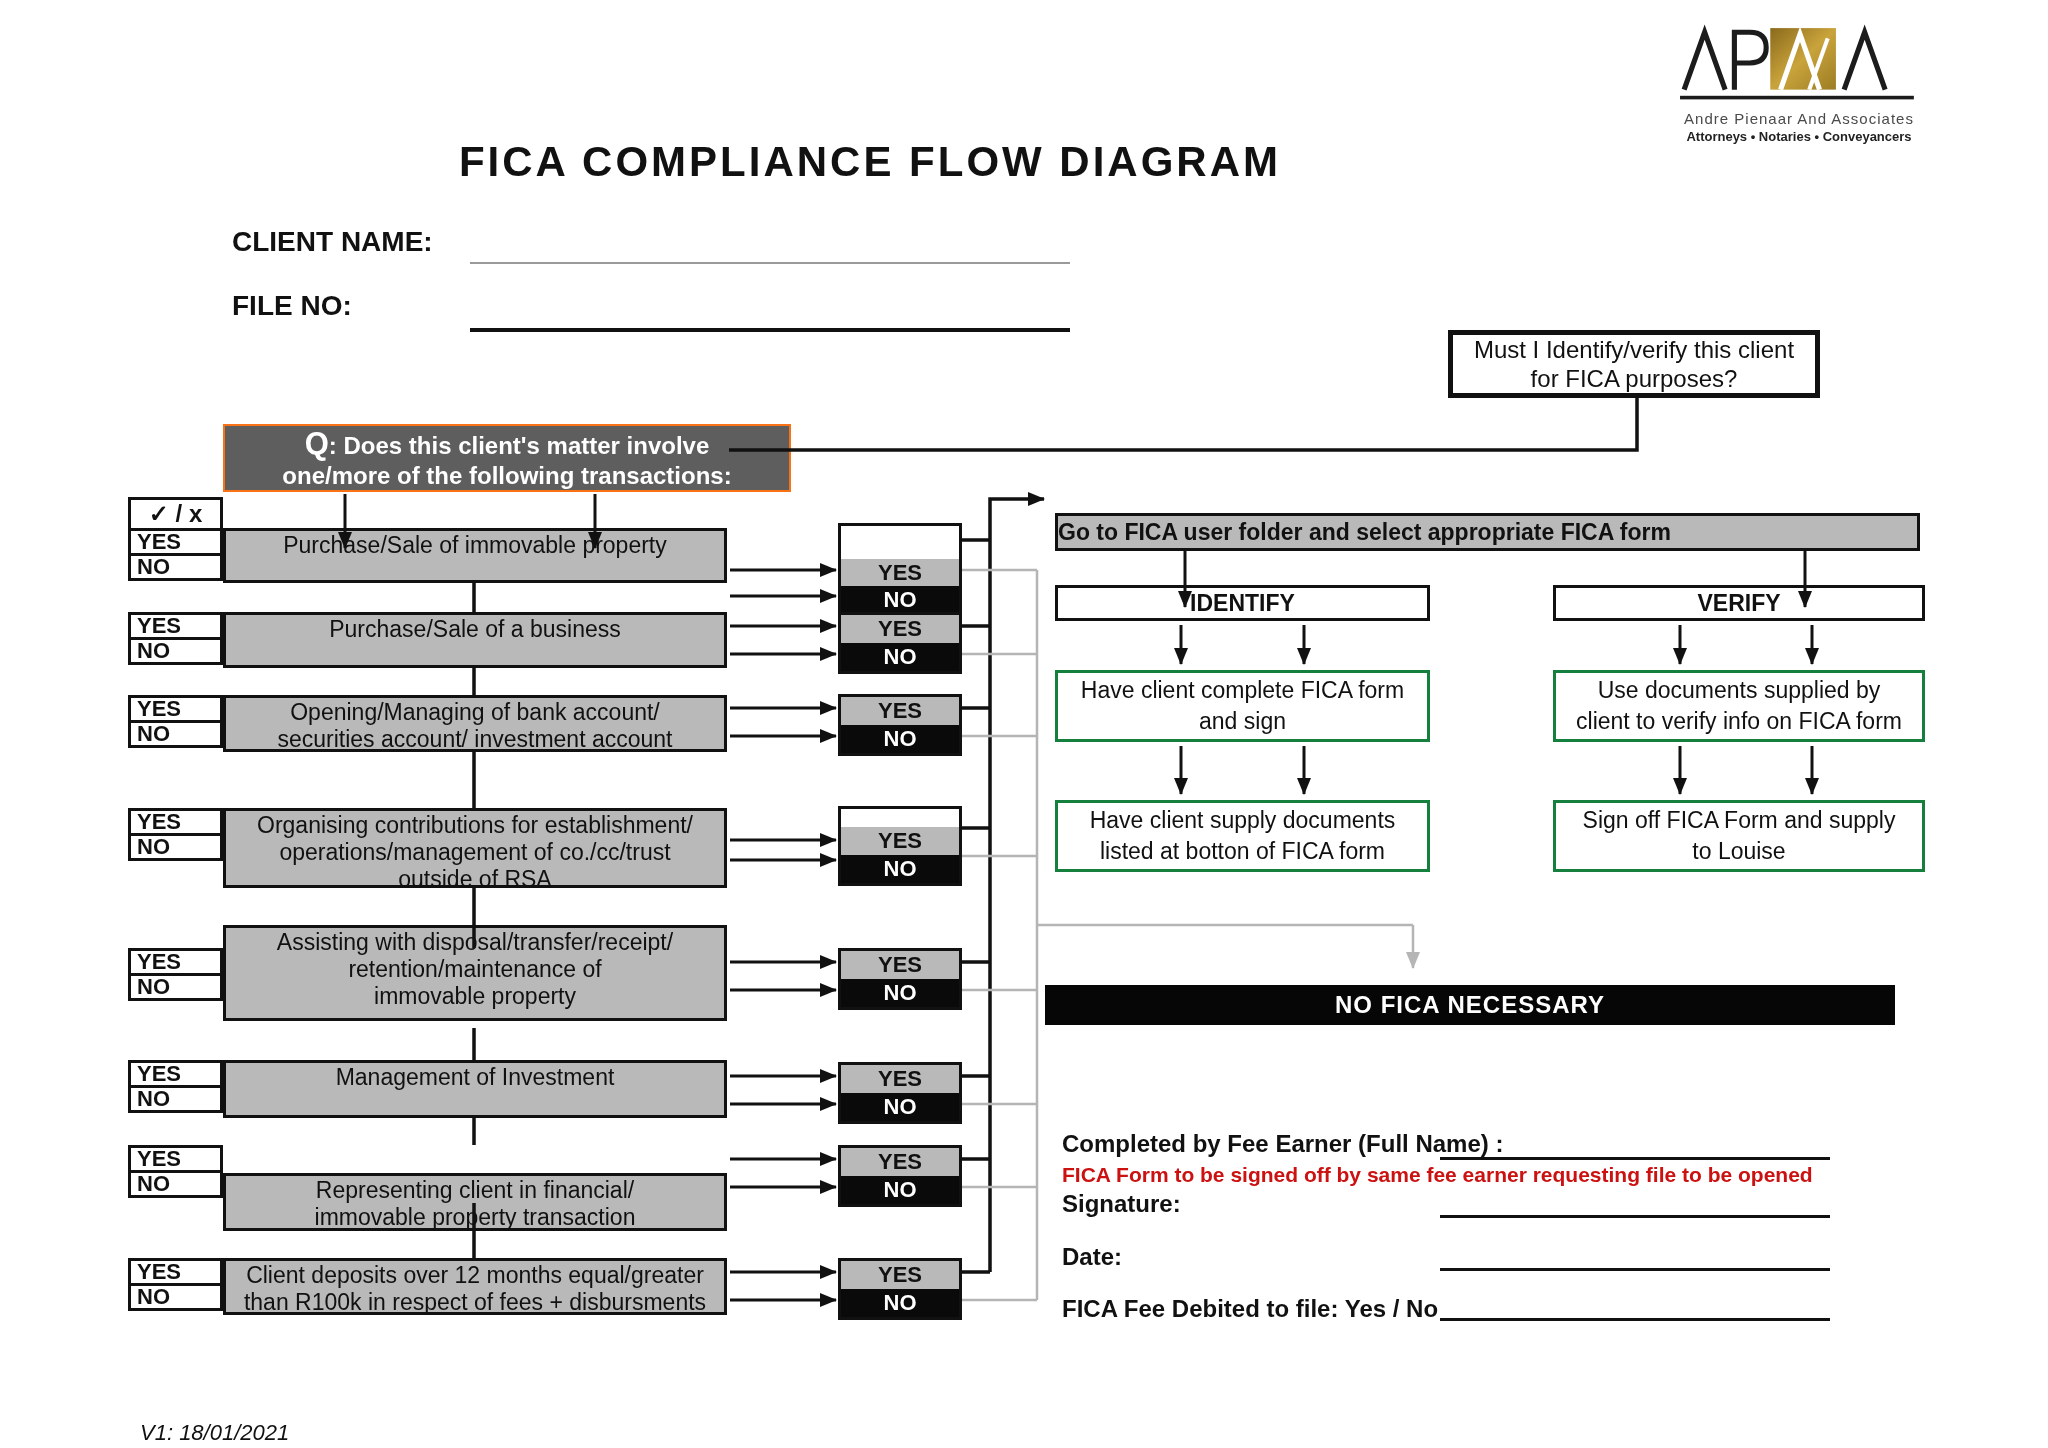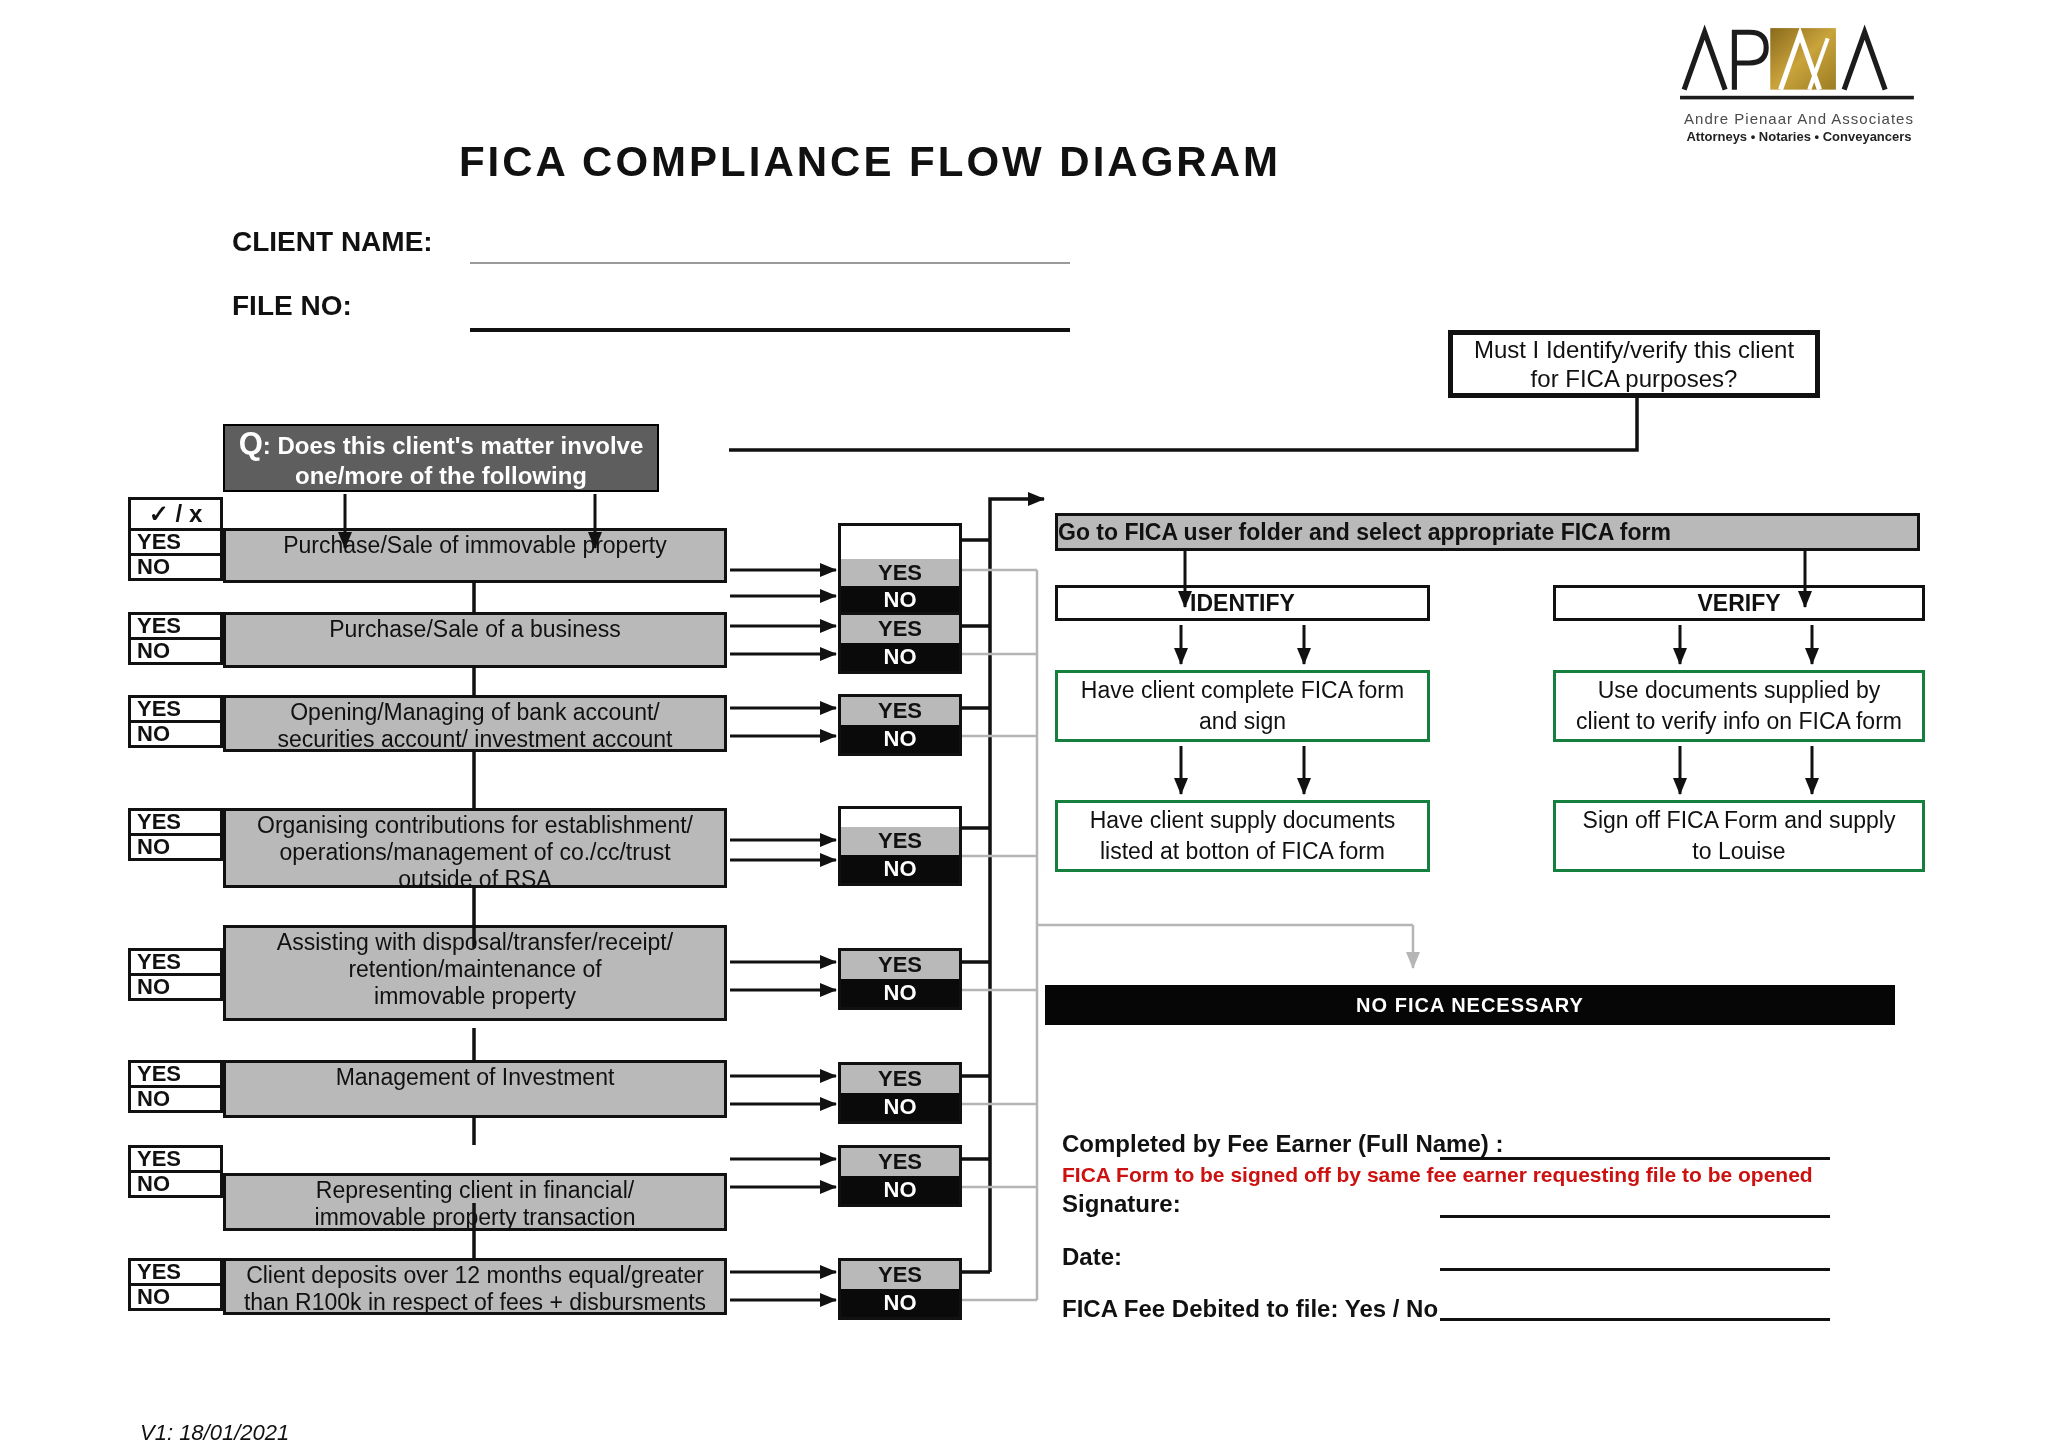--- a/index.html
+++ b/index.html
@@ -17,21 +17,21 @@
 
   
   .logo{left:1668px;top:24px;width:262px;text-align:center;}
   .logo .firm{font-size:15px;color:#4a4a4a;letter-spacing:1px;margin-top:2px;}
   .logo .tag{font-size:13px;font-weight:bold;color:#222;margin-top:2px;}
 
   
   .mustbox{left:1448px;top:330px;width:372px;height:68px;border:5px solid #111;
            display:flex;align-items:center;justify-content:center;text-align:center;
            font-size:24px;line-height:29px;white-space:pre-line;}
-  .qbox{left:223px;top:424px;width:436px;height:68px;background:#5e5e5e;border:2px solid #000000;
+  .qbox{left:223px;top:424px;width:568px;height:68px;background:#5e5e5e;border:2px solid #f97316;
         color:#fff;font-weight:bold;text-align:center;font-size:24px;line-height:30px;padding-top:3px;}
   .qbox .qbig{font-size:31px;}
   .checkbox{left:128px;top:497px;width:95px;height:34px;border:3px solid #111;background:#fff;
             font-size:24px;font-weight:bold;text-align:center;line-height:28px;}
 
   
   .yn{width:95px;height:28px;border:3px solid #111;background:#fff;font-size:22px;font-weight:bold;
       padding-left:6px;line-height:22px;}
   .yn+.yn{margin-top:-3px;}
   .yncol{left:128px;}
@@ -46,21 +46,21 @@
   .mid .y{background:#b9b9b9;color:#111;font-weight:bold;text-align:center;font-size:22px;}
   .mid .n{background:#0a0a0a;color:#fff;font-weight:bold;text-align:center;font-size:22px;}
 
   
   .gobar{left:1055px;top:513px;width:865px;height:38px;background:#b9b9b9;border:3px solid #111;
          text-align:left;font-size:23px;font-weight:bold;line-height:33px;}
   .hbox{border:3px solid #111;background:#fff;text-align:center;font-weight:bold;font-size:23px;}
   .stepbox{border:3px solid #15803d;background:#fff;text-align:center;font-size:23px;line-height:31px;
            white-space:pre-line;display:flex;align-items:center;justify-content:center;}
   .nofica{left:1045px;top:985px;width:850px;height:40px;background:#060606;color:#fff;
-          font-weight:bold;font-size:20px;text-align:center;line-height:40px;letter-spacing:1px;}
+          font-weight:bold;font-size:24px;text-align:center;line-height:40px;letter-spacing:1px;}
 
   
   .comp{font-size:24px;font-weight:bold;}
   .warn{font-size:21px;font-weight:bold;color:#cc1111;}
   .version{font-size:22px;font-style:italic;}
 
   svg.wires{position:absolute;left:0;top:0;z-index:6;pointer-events:none;}
   .box-layer{position:absolute;inset:0;z-index:2;}
 </style>
 </head>

